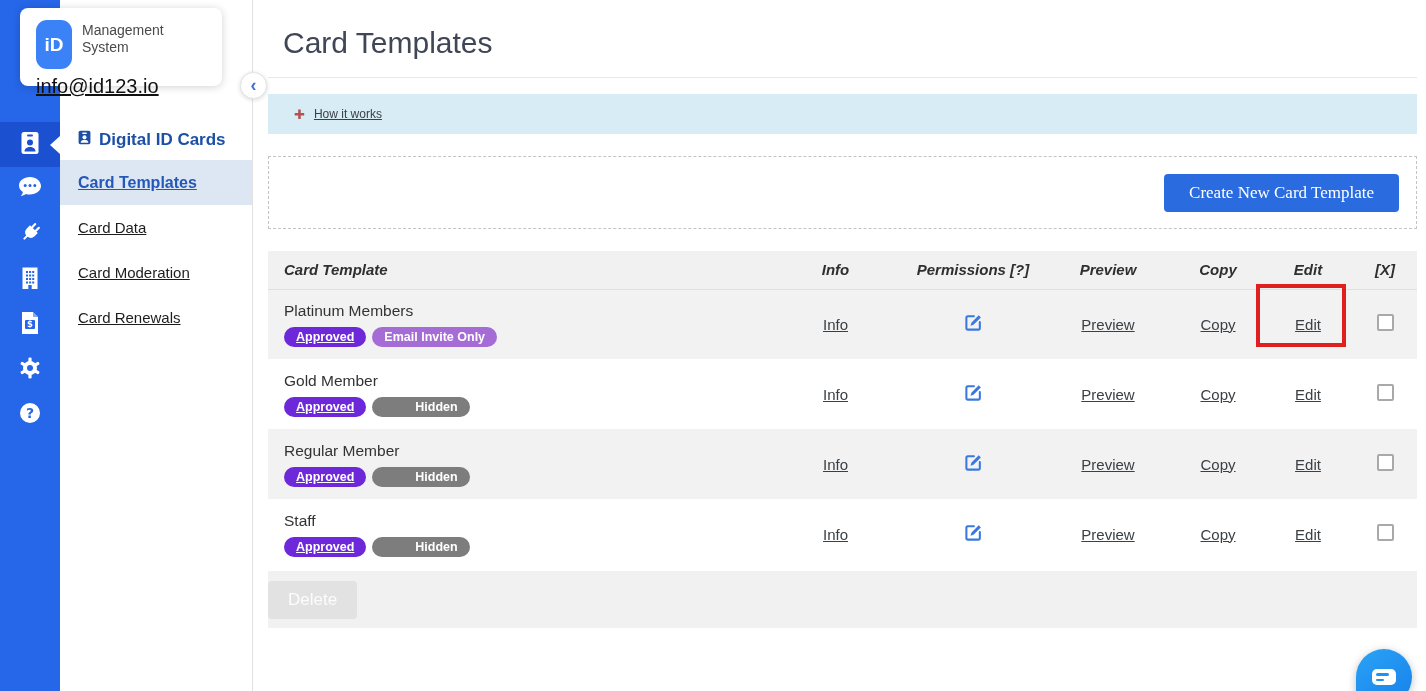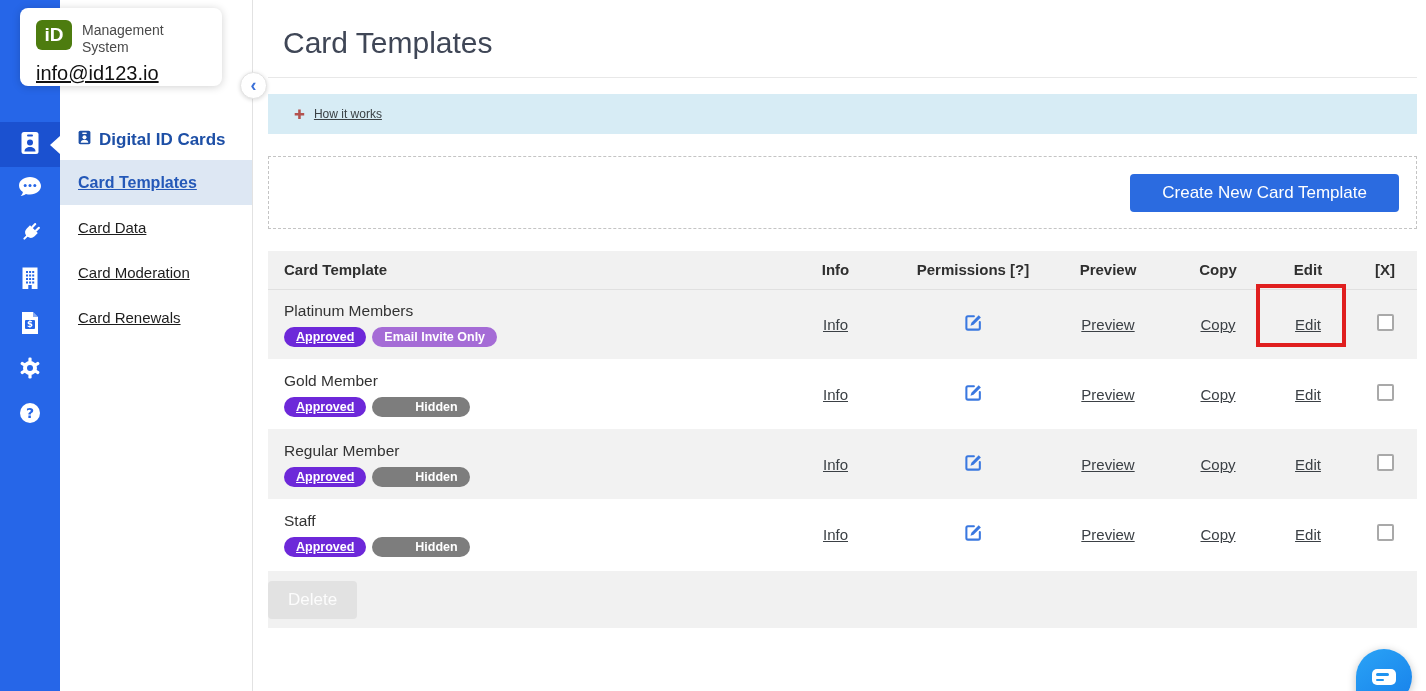--- a/index.html
+++ b/index.html
@@ -42,21 +42,21 @@
   .nav-item.active { background:#dde7f3; }
   .nav-item.active a { color:#2458b8; font-weight:bold; font-size:16px; }
   
   .brandcard {
     position:absolute; left:20px; top:8px; width:202px; height:78px;
     background:#fff; border-radius:8px; box-shadow:0 1px 8px rgba(0,0,0,.18);
     z-index:5; padding:12px 10px 10px 16px;
   }
   .brand-top { display:flex; align-items:flex-start; gap:10px; }
   .brand-logo {
-    width:36px; height:30px; border-radius:6px; background:#4d7c0f;
+    width:36px; height:49px; border-radius:11px; background:#3b82f6;
     color:#fff; font-weight:bold; font-size:19px;
     display:flex; align-items:center; justify-content:center; flex:0 0 auto;
   }
   .brand-name { color:#4a4a4a; font-size:14px; line-height:17px; padding-top:2px; }
   .brand-email { display:inline-block; margin-top:6px; color:#111; font-size:20px; text-decoration:underline; cursor:pointer; }
   
   .collapse-btn {
     position:absolute; left:240px; top:72px; width:27px; height:27px;
     background:#fff; border:1px solid #e3e3e3; border-radius:50%;
     box-shadow:0 1px 4px rgba(0,0,0,.15); z-index:6; cursor:pointer;
@@ -73,30 +73,30 @@
     display:flex; align-items:center; padding-left:26px; gap:9px;
   }
   .plus-icon { color:#b3524e; font-size:13px; line-height:1; }
   .banner a { color:#3a4145; font-size:12px; text-decoration:underline; cursor:pointer; }
   .dashed-panel {
     margin-top:22px; height:73px; border:1px dashed #c4c4c4;
     display:flex; align-items:center; justify-content:flex-end; padding-right:17px;
   }
   .btn-primary {
     background:#2b6be0; color:#fff; border:none; border-radius:4px;
-    font-family:Liberation Sans, sans-serif; font-size:17px; padding:9px 32px; cursor:pointer;text-align:right;
+    font-family:Liberation Serif, serif; font-size:17px; padding:9px 25px; cursor:pointer;text-align:right;
   }
   
   .table-wrap { position:relative; margin-top:22px; }
   table.cards { width:1149px; border-collapse:collapse; table-layout:fixed; }
   col.c-name{width:500px} col.c-info{width:135px} col.c-perm{width:140px}
   col.c-prev{width:130px} col.c-copy{width:90px} col.c-edit{width:90px} col.c-x{width:64px}
   thead th {
     background:#f1f1f1; height:38px; font-size:15px; color:#2f2f2f;
-    text-align:center; font-weight:bold; border-bottom:1px solid #e0e0e0;
+    text-align:center; font-weight:bold; border-bottom:1px solid #e0e0e0;font-style:italic;
   }
   thead th.left { text-align:left; padding-left:16px; }
   tbody td { height:70px; text-align:center; vertical-align:middle; font-size:15px; }
   tbody tr.stripe { background:#f2f2f2; }
   td.name-cell { text-align:left; padding-left:16px; }
   .tpl-name { color:#333; font-size:15.5px; margin-bottom:7px; }
   .badges { display:flex; gap:6px; }
   .badge {
     color:#fff; font-size:12.5px; font-weight:bold; padding:3px 12px;
     border-radius:999px; white-space:nowrap;

